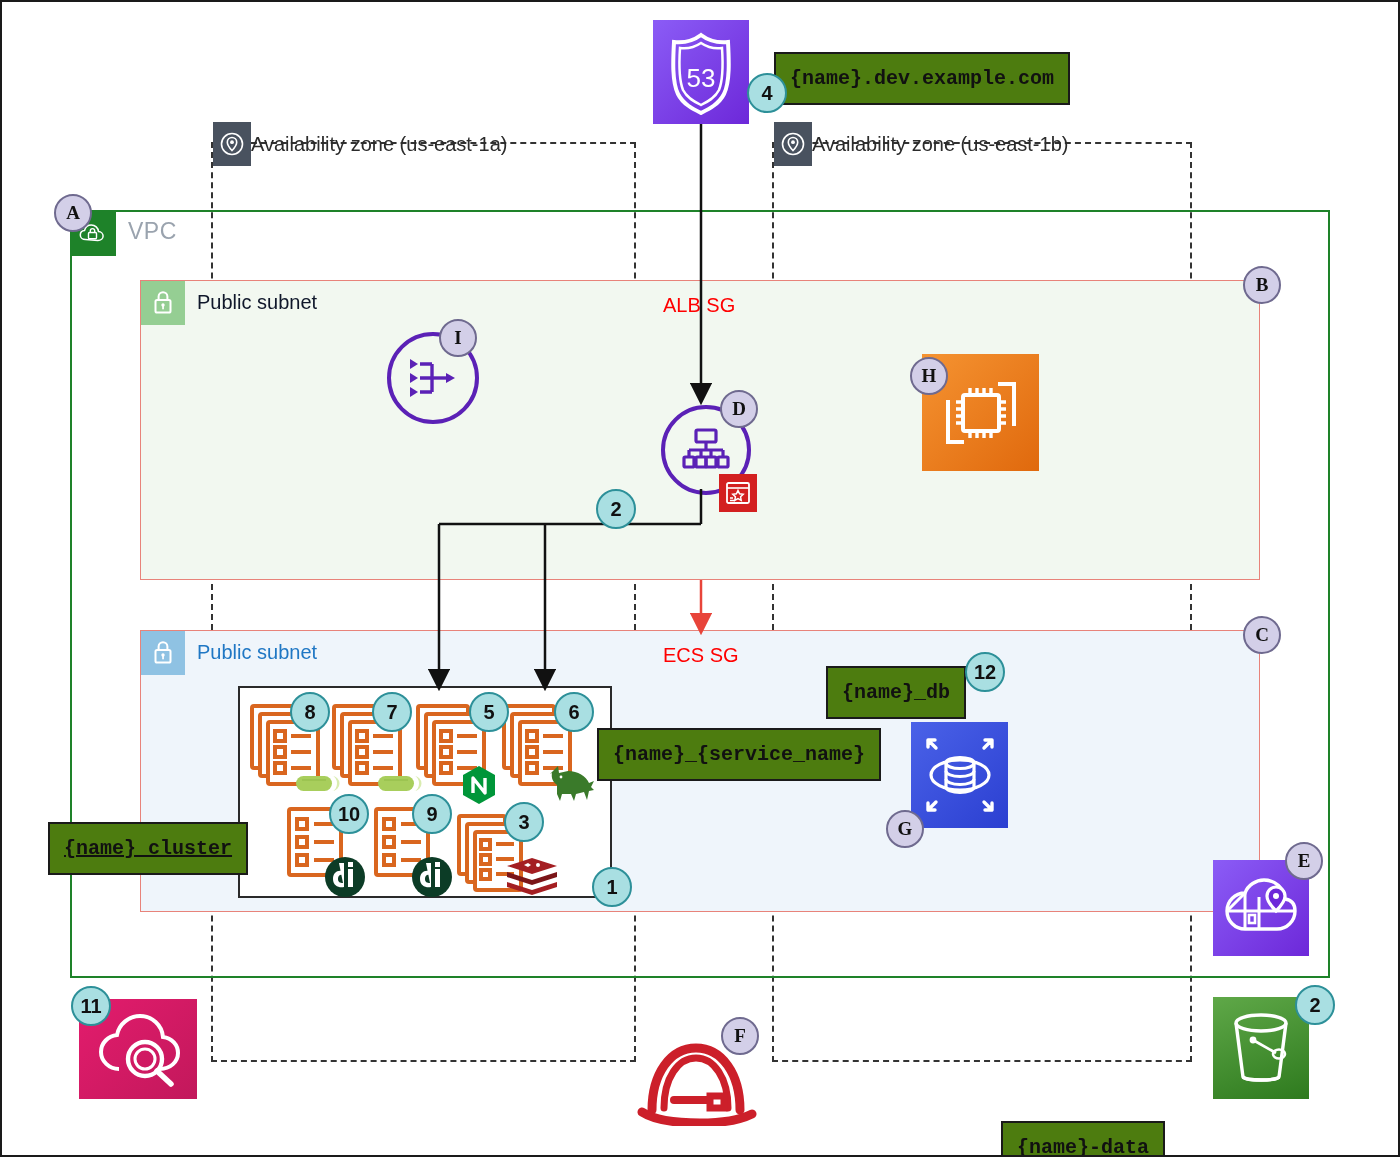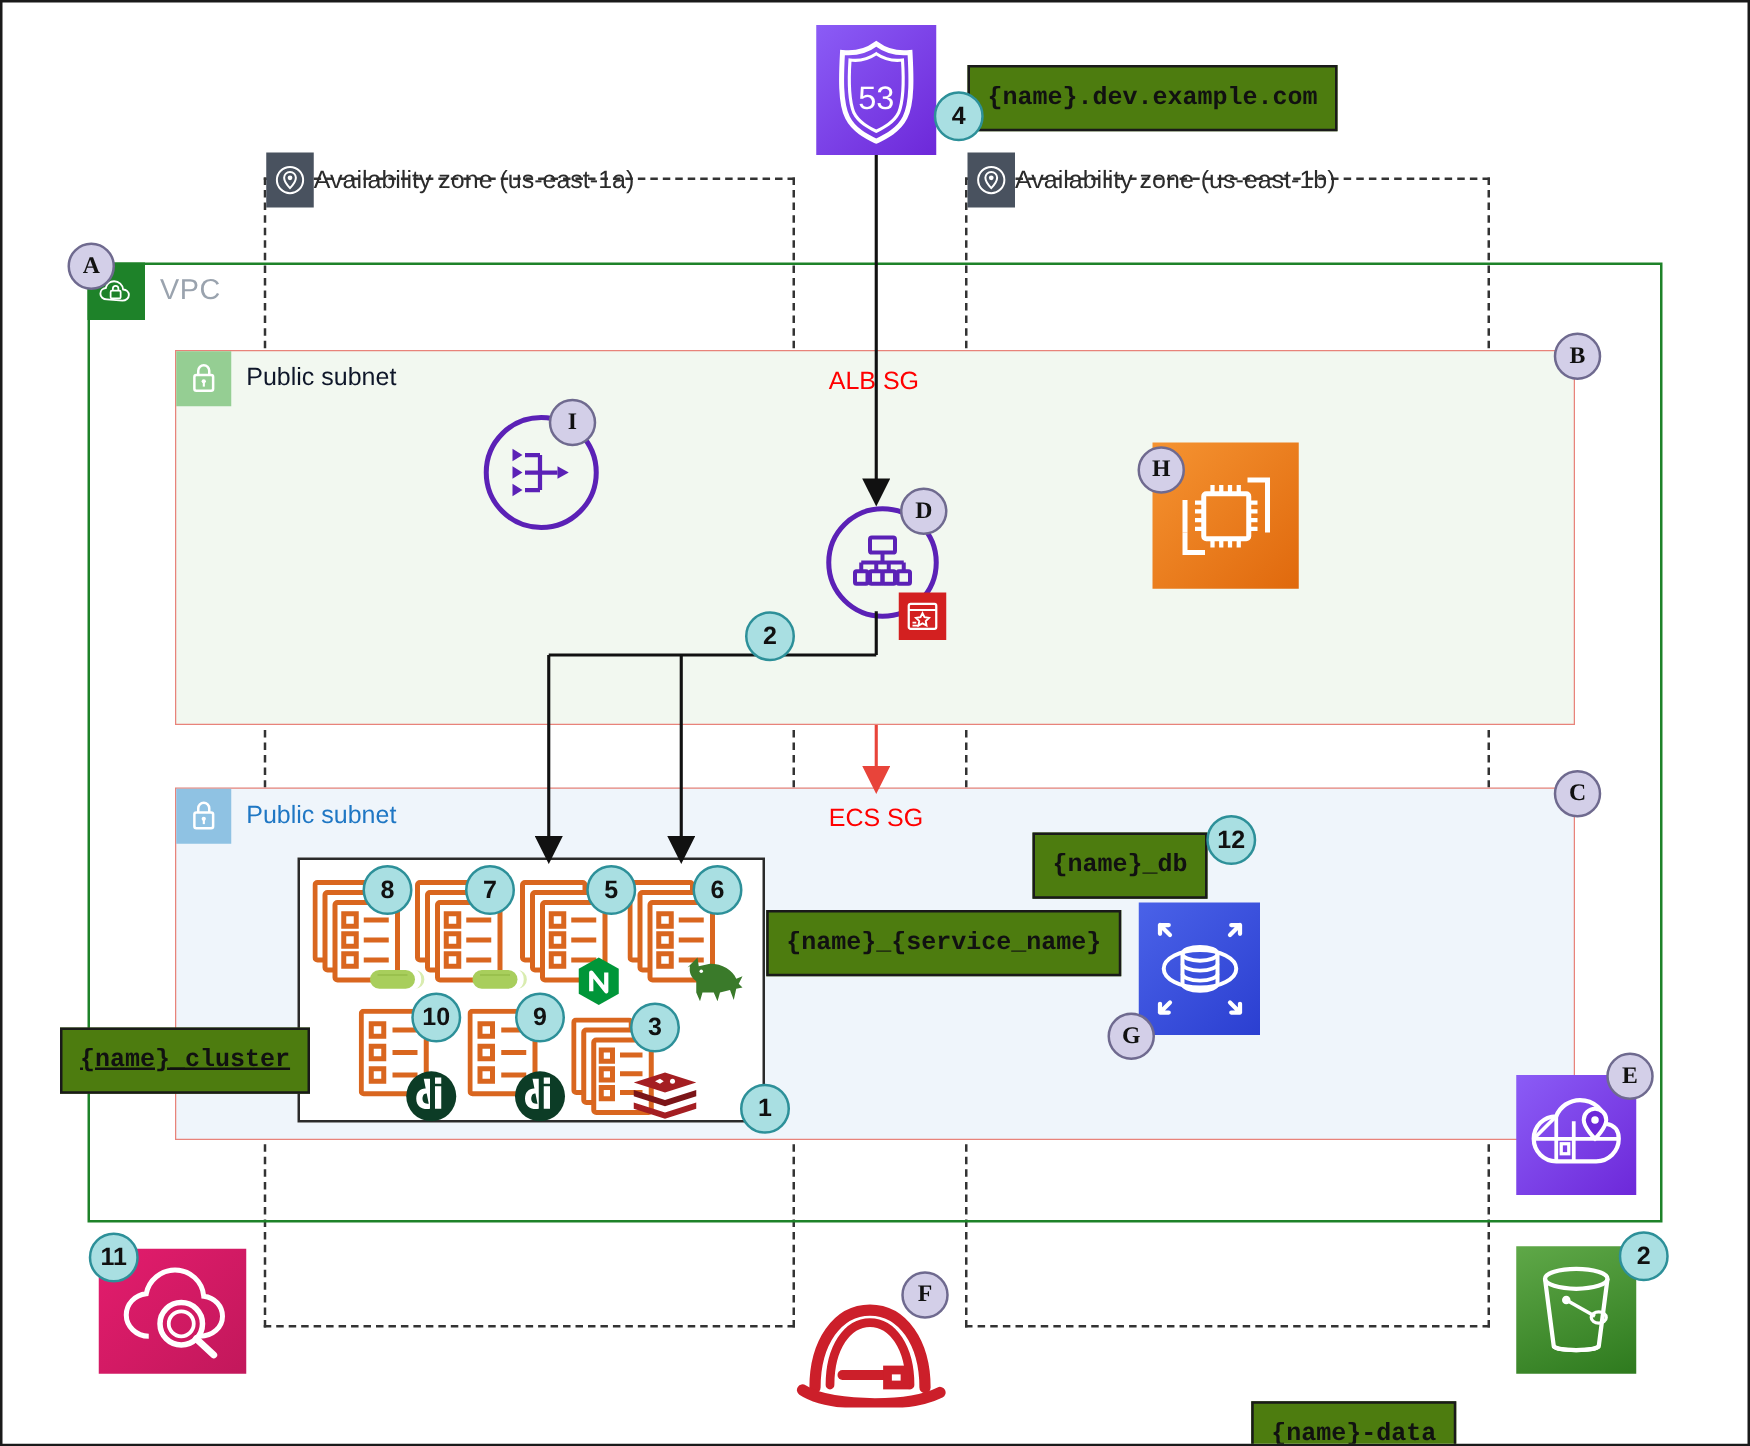--- a/index.html
+++ b/index.html
@@ -458,21 +458,21 @@
     <svg class="task-badge-img" style="left:48px; top:42px;" width="54" height="44" viewBox="0 0 54 44">
       <path d="M27 2 L52 10 L27 18 L2 10 z" fill="#a41e22"></path>
       <path d="M2 16 L27 24 L52 16 L52 21 L27 29 L2 21 z" fill="#7b1518"></path>
       <path d="M2 26 L27 34 L52 26 L52 31 L27 39 L2 31 z" fill="#a41e22"></path>
       <path d="M23 7 l3 2 l-3 2 l-4 -2 z" fill="#ffffff"></path>
       <circle cx="33" cy="9" r="2" fill="#ffffff"></circle>
     </svg>
   </div>
   <div class="badge badge-num" style="left:502px; top:800px;">3</div>
 
-  <div class="labelbox" style="left:611px; top:726px;text-align:right;">{name}_{service_name}</div>
+  <div class="labelbox" style="left:595px; top:726px;text-align:right;">{name}_{service_name}</div>
 
   <div class="labelbox" style="left:824px; top:664px;">{name}_db</div>
   <div class="badge badge-num" style="left:963px; top:650px;">12</div>
 
   <div class="tile tile-rds" style="left:909px; top:720px; width:97px; height:106px;">
     <svg width="80" height="86" viewBox="0 0 80 86">
       <ellipse cx="40" cy="43" rx="29" ry="15" fill="none" stroke="#ffffff" stroke-width="3.2"></ellipse>
       <ellipse cx="40" cy="31" rx="14" ry="5.5" fill="none" stroke="#ffffff" stroke-width="3.2"></ellipse>
       <path d="M26 31 v24 c0 3 6 5.5 14 5.5 s14 -2.5 14 -5.5 V31" fill="none" stroke="#ffffff" stroke-width="3.2"></path>
       <path d="M26 39 c0 3 6 5.5 14 5.5 s14 -2.5 14 -5.5" fill="none" stroke="#ffffff" stroke-width="3"></path>

